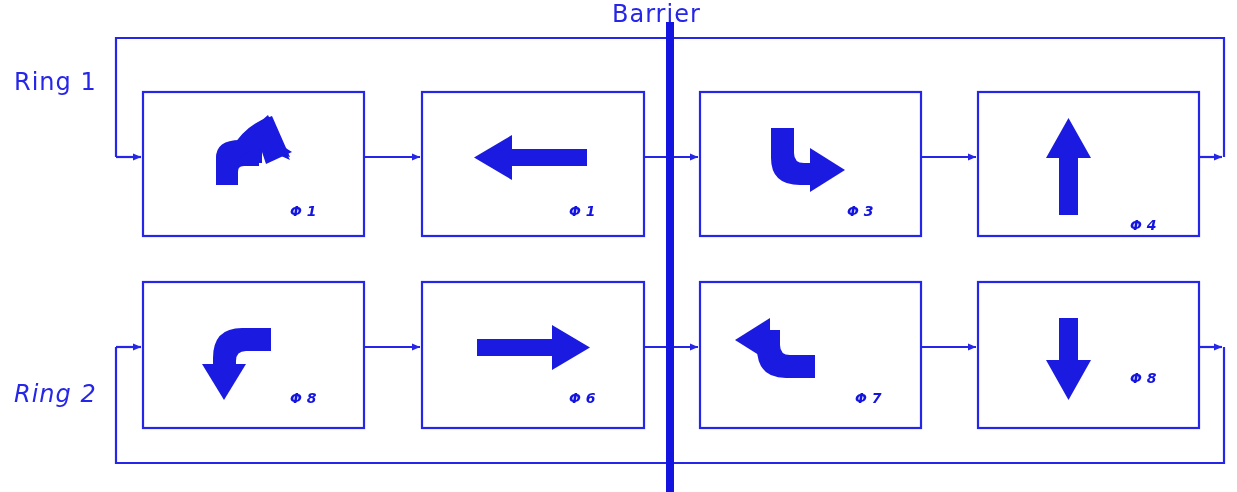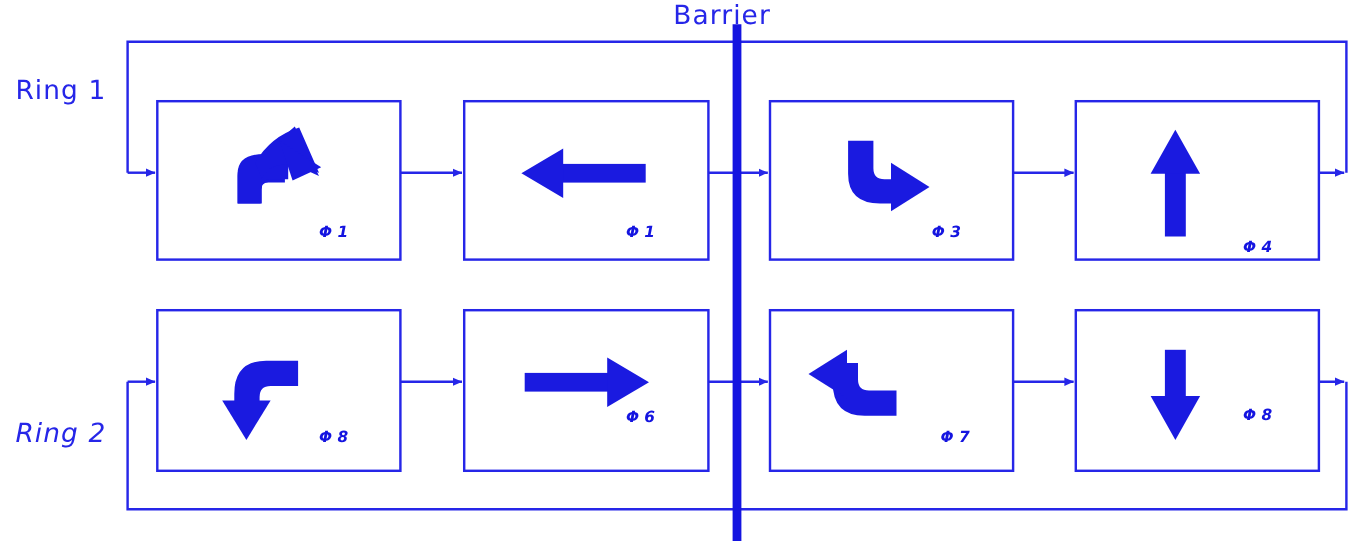--- a/index.html
+++ b/index.html
@@ -105,17 +105,17 @@
   <div class="lbl" style="left:612px;top:0px;">Barrier</div>
   <div class="lbl" style="left:14px;top:68px;">Ring 1</div>
   <div class="lbl" style="left:14px;top:380px;font-style:italic;">Ring 2</div>
 
   <div class="phi" style="left:290px;top:203px;">Φ 1</div>
   <div class="phi" style="left:569px;top:203px;">Φ 1</div>
   <div class="phi" style="left:847px;top:203px;">Φ 3</div>
   <div class="phi" style="left:1130px;top:217px;">Φ 4</div>
 
   <div class="phi" style="left:290px;top:390px;">Φ 8</div>
-  <div class="phi" style="left:569px;top:372px;">Φ 6</div>
+  <div class="phi" style="left:569px;top:390px;">Φ 6</div>
   <div class="phi" style="left:855px;top:390px;text-align:center;">Φ 7</div>
   <div class="phi" style="left:1130px;top:370px;text-align:center;">Φ 8</div>
 
 </div>
 
 </body></html>

